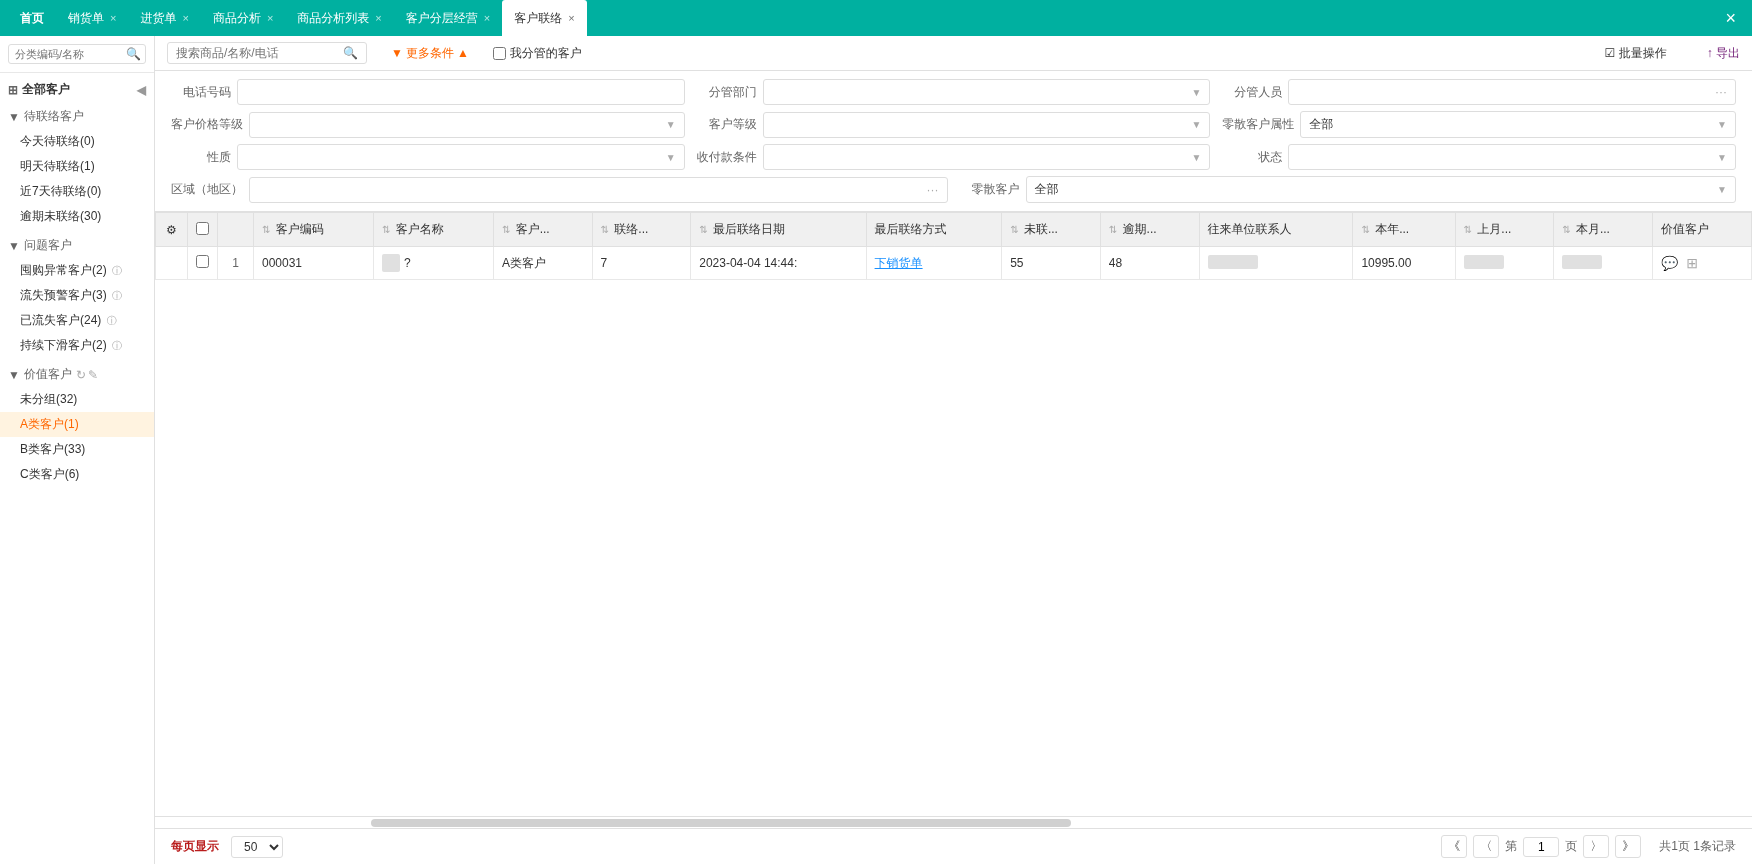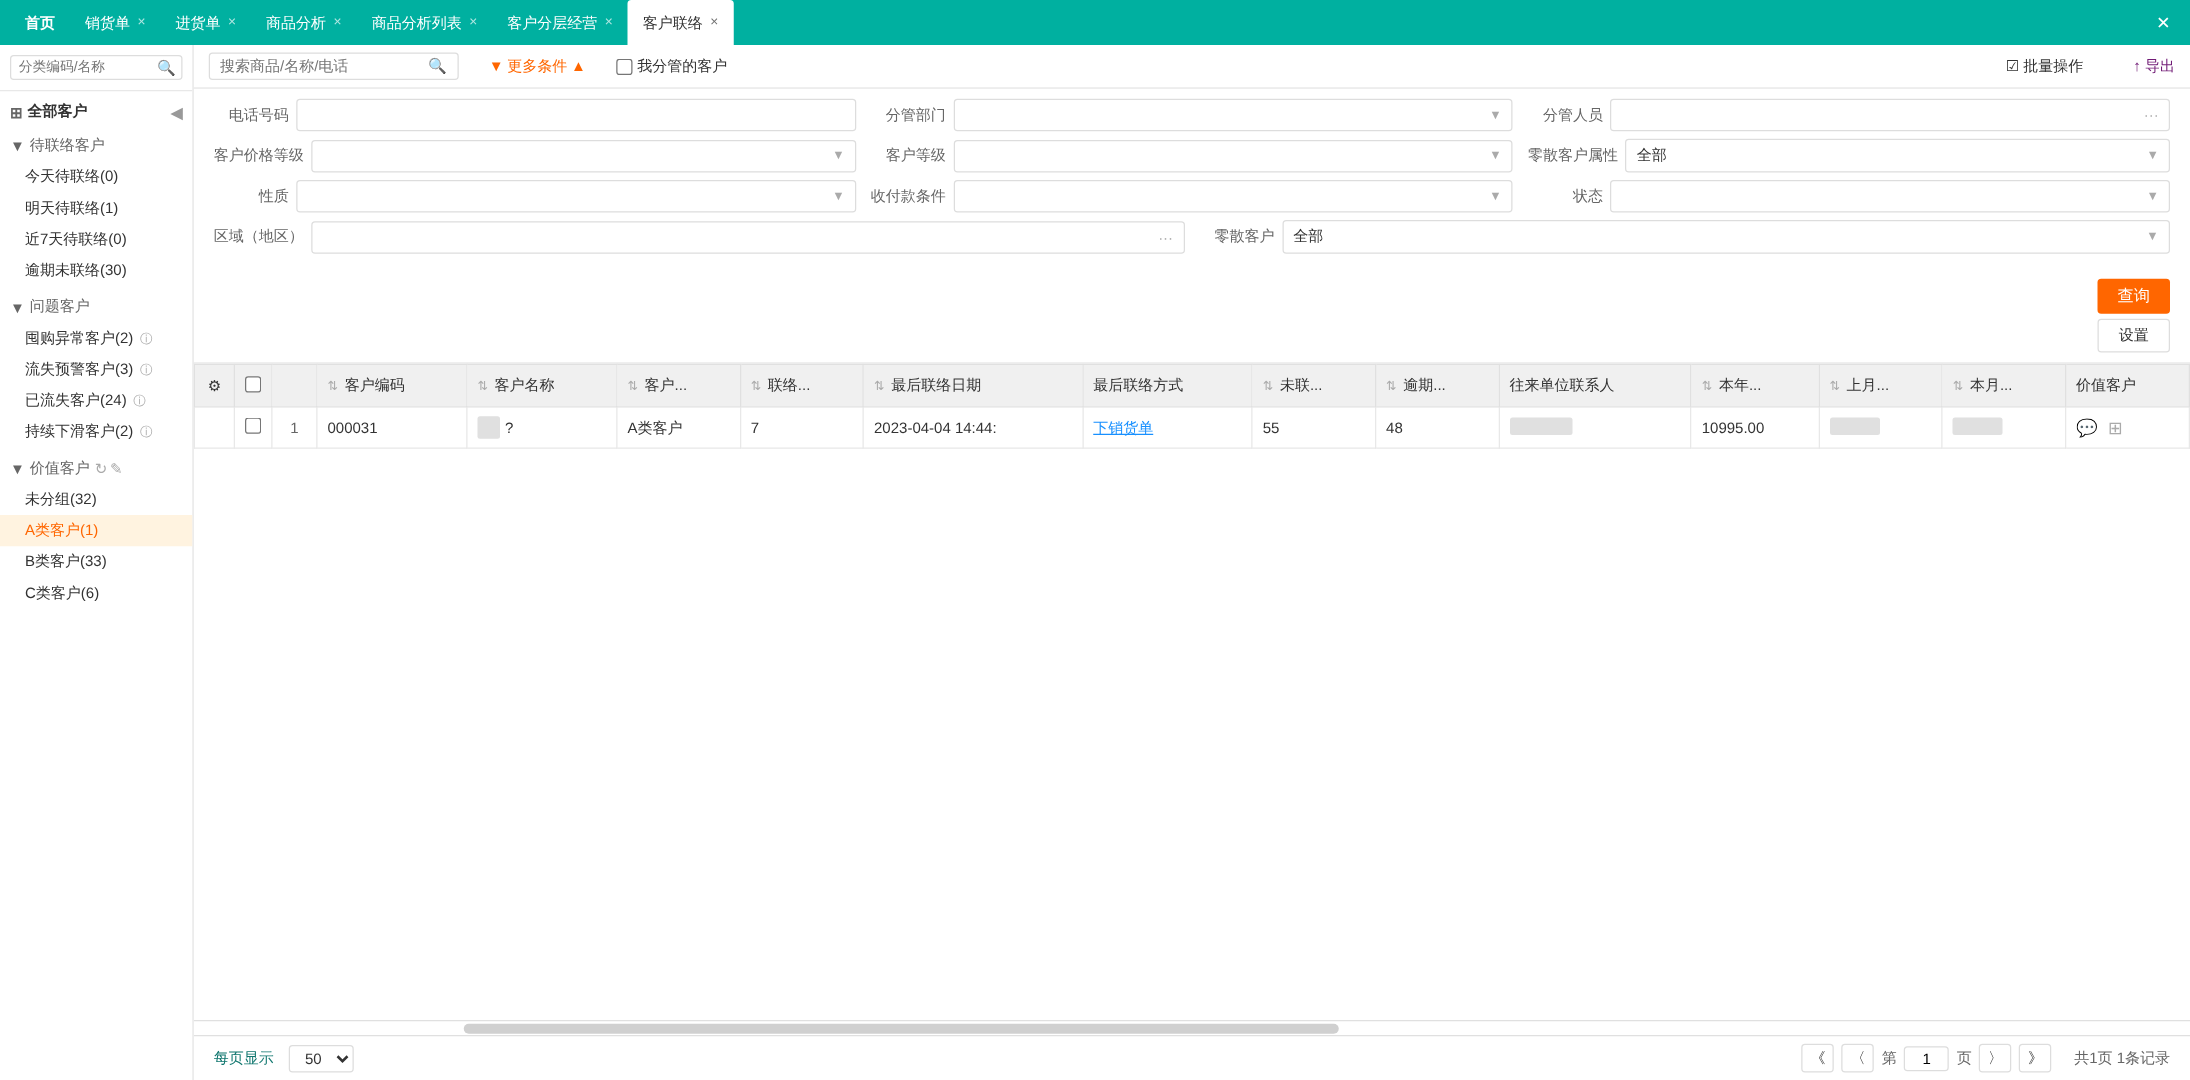--- a/index.html
+++ b/index.html
@@ -143,21 +143,21 @@
     .name-cell { display: flex; align-items: center; gap: 4px; }
     .name-avatar { width: 18px; height: 18px; background: #e0e0e0; border-radius: 2px; display: inline-block; }
     .action-icons { display: flex; gap: 8px; }
     .action-icon { color: #aaa; cursor: pointer; font-size: 14px; }
 
     
     .table-footer {
       display: flex; align-items: center; background: #fff; border-top: 1px solid #e0e0e0;
       padding: 6px 16px; gap: 12px;
     }
-    .page-size-label { color: #0f766e; }
+    .page-size-label { color: #b91c1c; font-weight: bold; }
     .page-size-select {
       border: 1px solid #ddd; border-radius: 3px; padding: 2px 8px;
       font-size: 12px; color: #333; background: #fff; cursor: pointer;
     }
     .pagination { margin-left: auto; display: flex; align-items: center; gap: 6px; color: #666; }
     .page-nav-btn {
       border: 1px solid #ddd; border-radius: 3px; padding: 2px 6px;
       cursor: pointer; background: #fff; color: #333;
     }
     .page-input {
@@ -304,21 +304,21 @@
         <span class="batch-op-btn">
           ☑ <span>批量操作</span>
         </span>
         <span class="export-btn">
           ↑ <span>导出</span>
         </span>
       </div>
     </div>
 
     <div class="filter-panel">
-      <div style="display:flex; gap:20px;flex-direction:column;">
+      <div style="display:flex; gap:0;">
         <div style="flex:1;">
 
           <div class="filter-row">
             <div class="filter-item">
               <span class="filter-label">电话号码</span>
               <div class="filter-select" style="flex:1;"></div>
             </div>
             <div class="filter-item">
               <span class="filter-label">分管部门</span>
               <div class="filter-select" style="flex:1;">
@@ -394,24 +394,20 @@
             <div class="filter-item">
               <span class="filter-label">零散客户</span>
               <div class="filter-select" style="flex:1;">
                 <span>全部</span>
                 <span class="arrow">▼</span>
               </div>
             </div>
           </div>
         </div>
 
-        <div class="filter-actions">
-          <button class="query-btn">查询</button>
-          <button class="settings-btn">设置</button>
-        </div>
       </div>
     </div>
 
     <div class="table-container">
       <table>
         <thead>
           <tr>
             <th class="col-gear">⚙</th>
             <th class="col-check">
               <input type="checkbox" style="">

